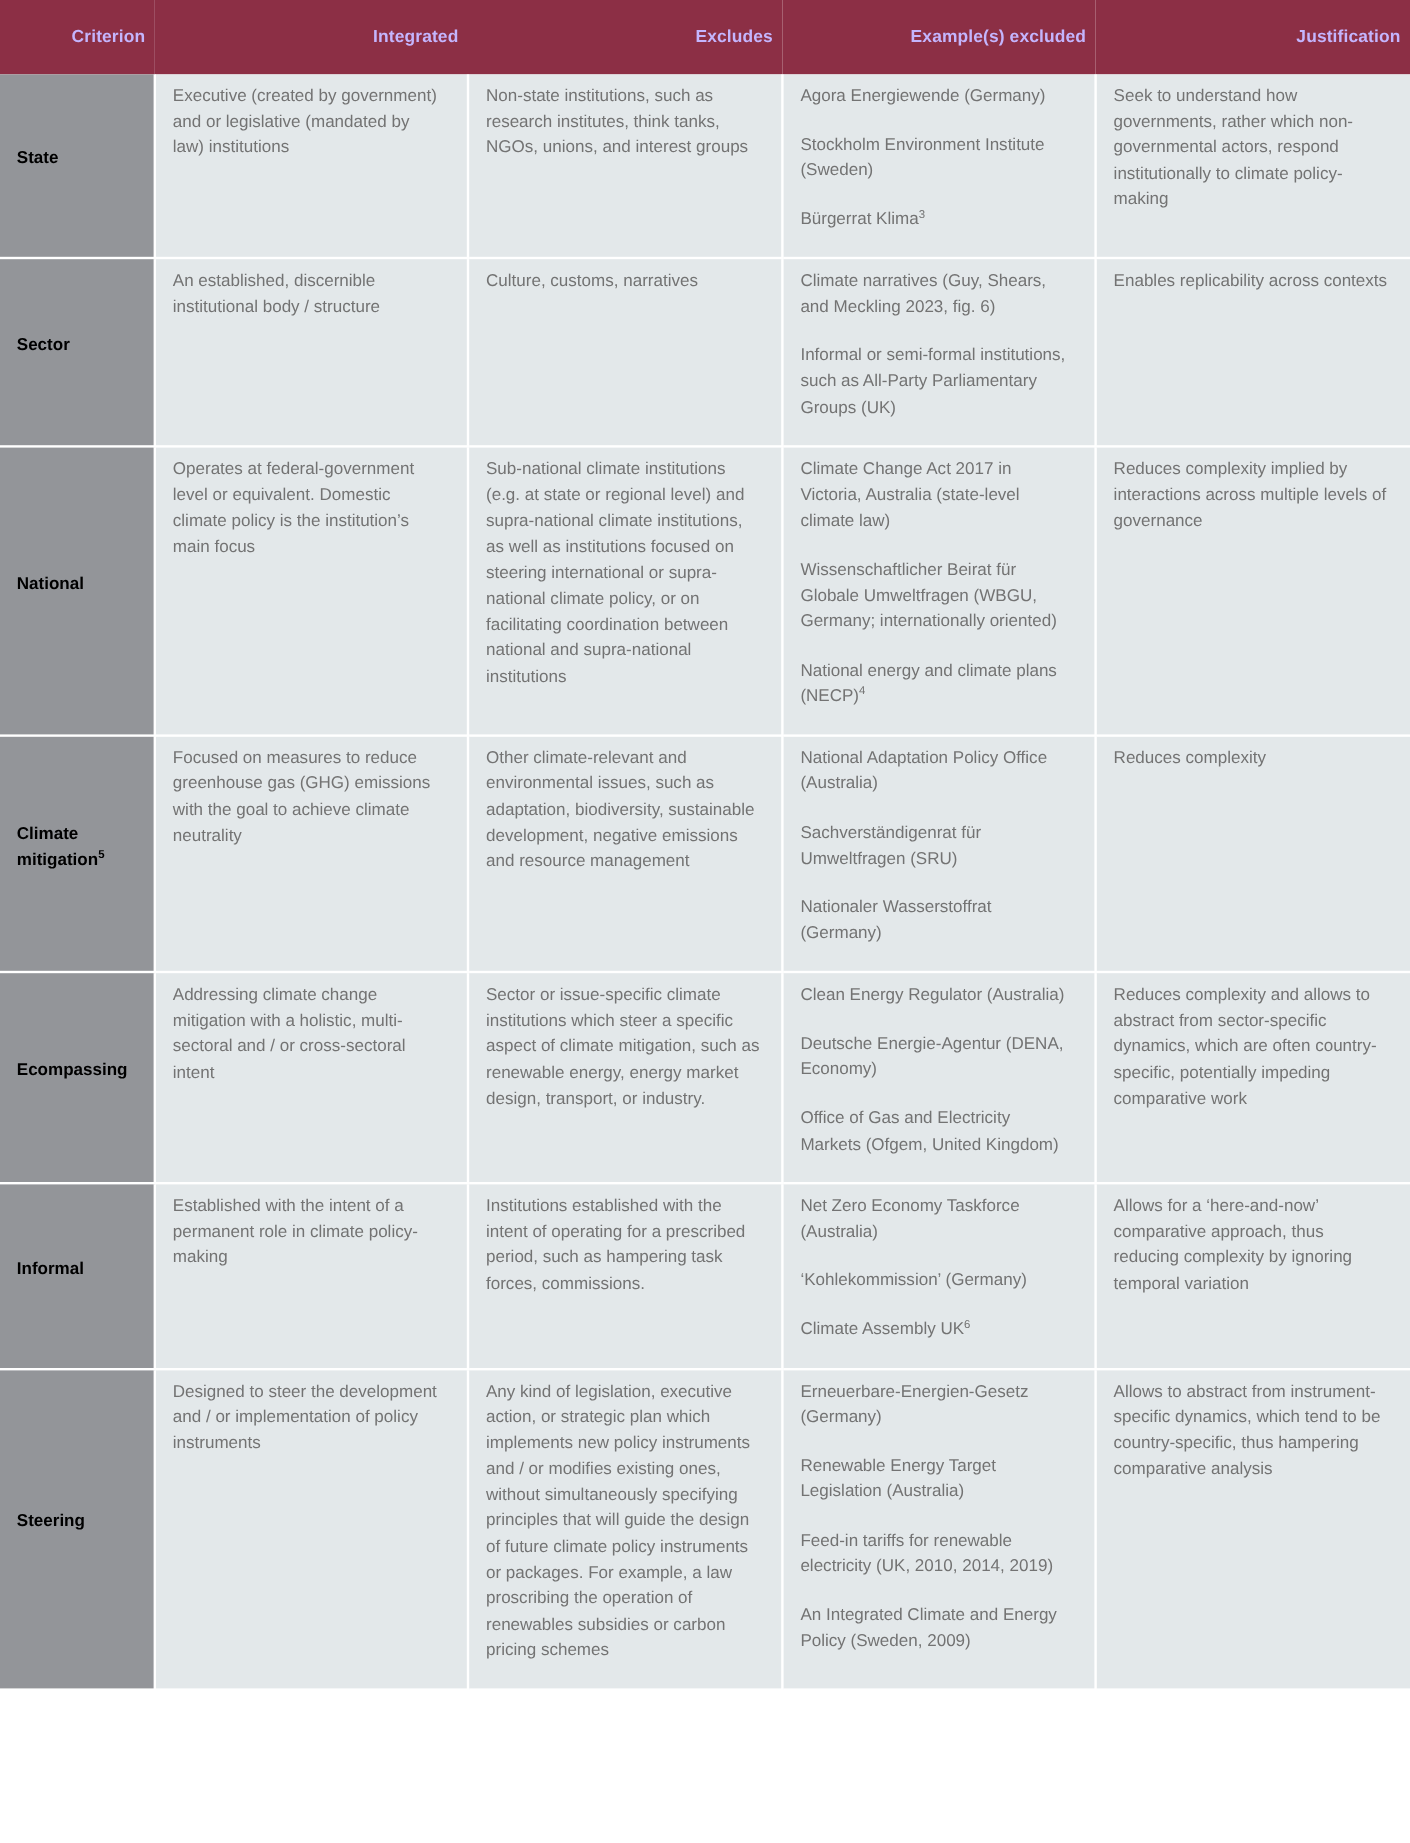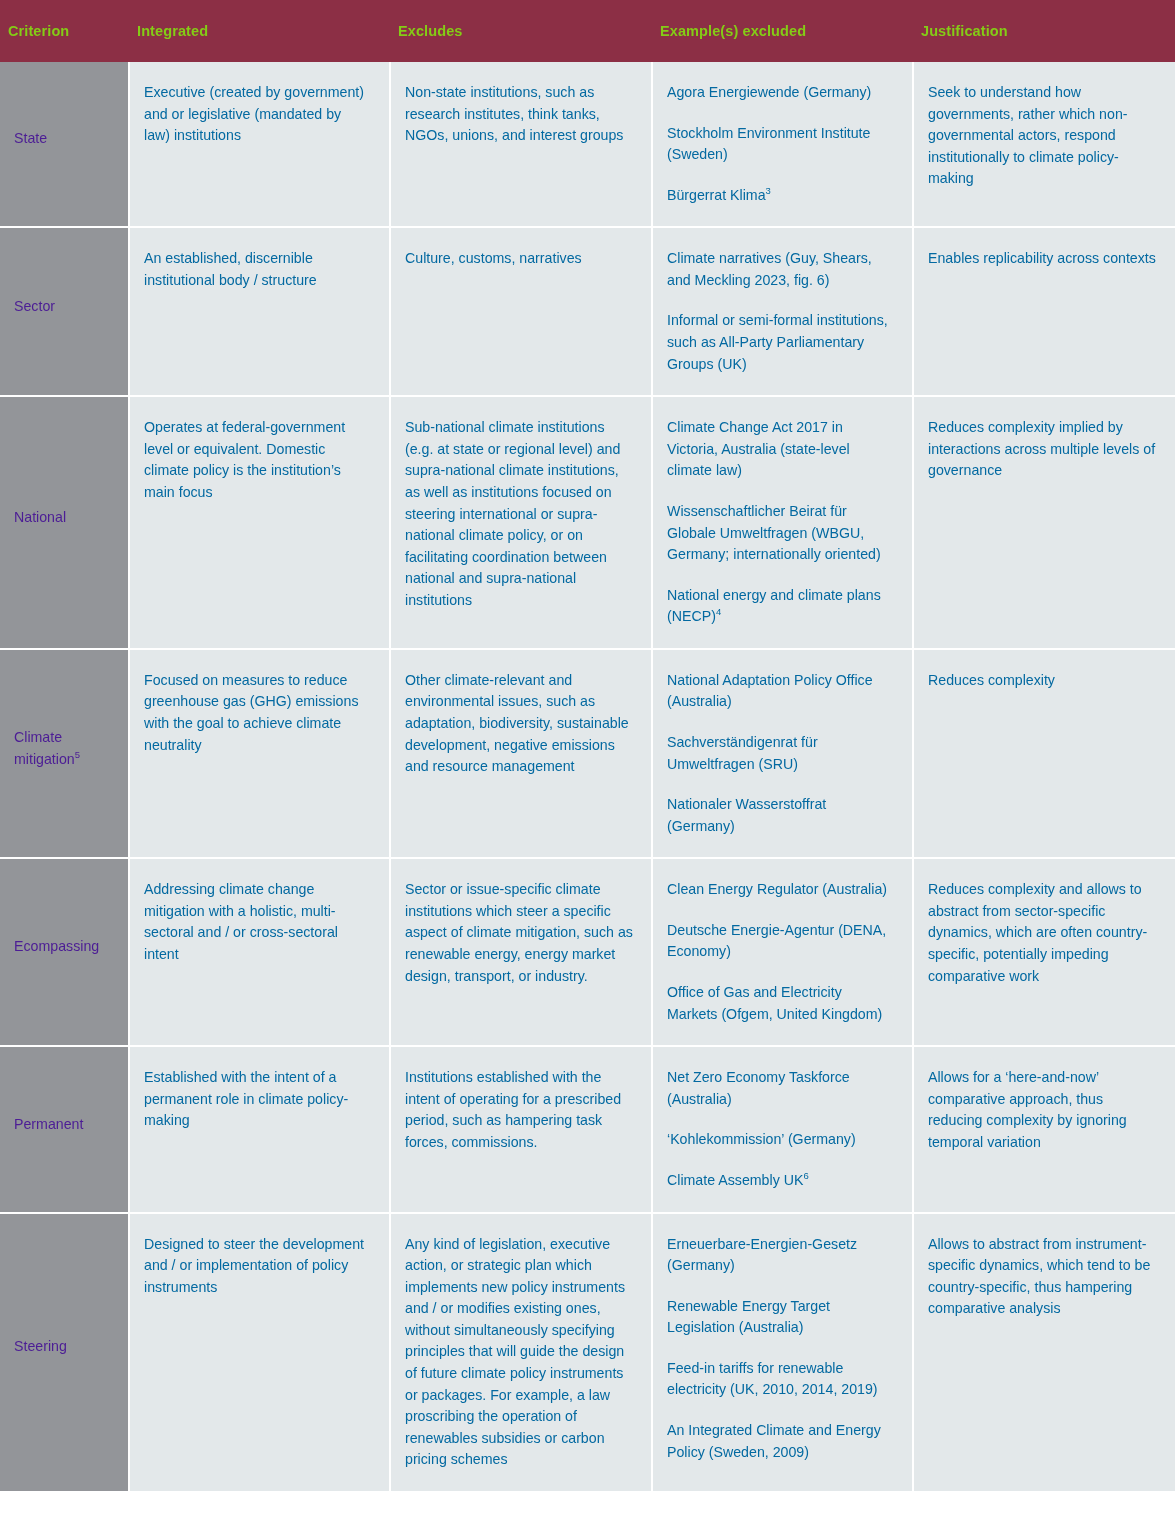--- a/index.html
+++ b/index.html
@@ -20,47 +20,47 @@
     table-layout: fixed;
   }
   .table col.c1 { width: 129px; }
   .table col.c2 { width: 261px; }
   .table col.c3 { width: 262px; }
   .table col.c4 { width: 261px; }
   .table col.c5 { width: 262px; }
 
   thead th {
     background: #8c2f45;
-    color: #84cc16;
+    color: #c4b5fd;
     font-size: 14.5px;
     font-weight: bold;
-    text-align: left;
+    text-align: right;
     padding: 20px 8px 20px 8px;
     height: 62px;
     vertical-align: middle;
     letter-spacing: 0.1px;
     border: none;
   }
 
   tbody td {
     vertical-align: top;
     font-size: 14.2px;
     line-height: 1.52;
-    color: #0369a1;
+    color: #737373;
     background: #e3e8ea;
-    padding: 20px 18px 20px 14px;
+    padding: 8px 18px 20px 14px;
     border-right: 2px solid #ffffff;
     border-bottom: 2px solid #ffffff;
   }
   tbody td:last-child { border-right: none; }
 
   tbody td.criterion {
     background: #939599;
-    color: #4c1d95;
-    font-weight: normal;
+    color: #000000;
+    font-weight: bold;
     font-size: 14.2px;
     vertical-align: middle;
     padding: 0 10px 10px 14px;
     border-right: 2px solid #ffffff;
   }
 
   .para { margin: 0 0 19px 0; }
   .para:last-child { margin-bottom: 0; }
 
   sup { font-size: 9.5px; vertical-align: super; line-height: 0; }
@@ -164,21 +164,21 @@
         <td>
           <p class="para">Clean Energy Regulator (Australia)</p>
           <p class="para">Deutsche Energie-Agentur (DENA, Economy)</p>
           <p class="para">Office of Gas and Electricity Markets (Ofgem, United Kingdom)</p>
         </td>
         <td>
           <p class="para">Reduces complexity and allows to abstract from sector-specific dynamics, which are often country-specific, potentially impeding comparative work</p>
         </td>
       </tr>
       <tr>
-        <td class="criterion">Permanent</td>
+        <td class="criterion">Informal</td>
         <td>
           <p class="para">Established with the intent of a permanent role in climate policy-making</p>
         </td>
         <td>
           <p class="para">Institutions established with the intent of operating for a prescribed period, such as hampering task forces, commissions.</p>
         </td>
         <td>
           <p class="para">Net Zero Economy Taskforce (Australia)</p>
           <p class="para">‘Kohlekommission’ (Germany)</p>
           <p class="para">Climate Assembly UK<sup>6</sup></p>

